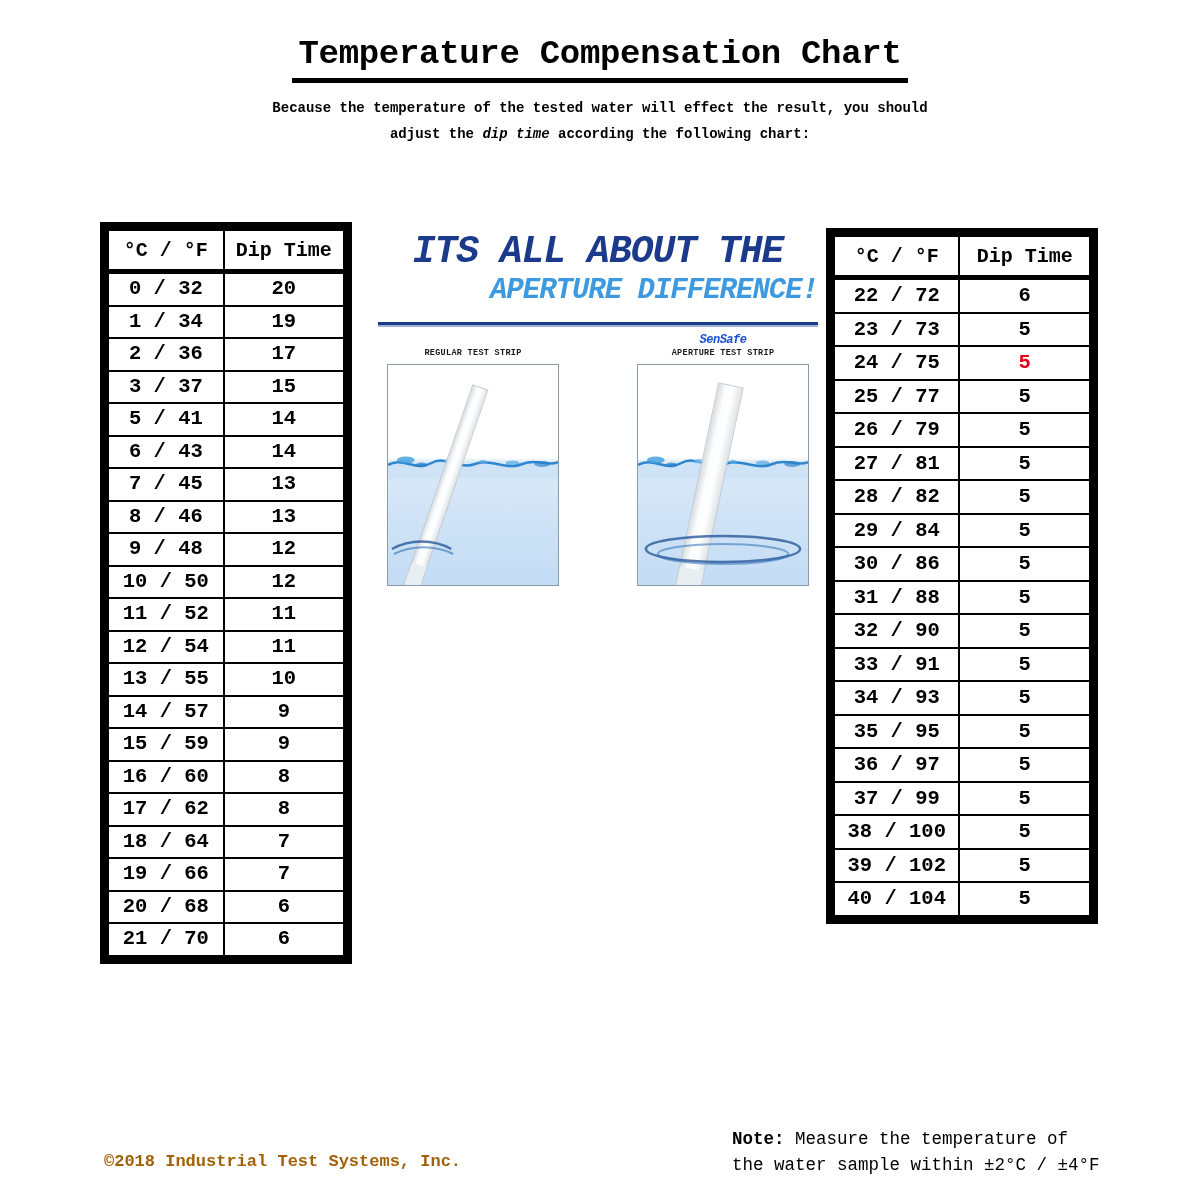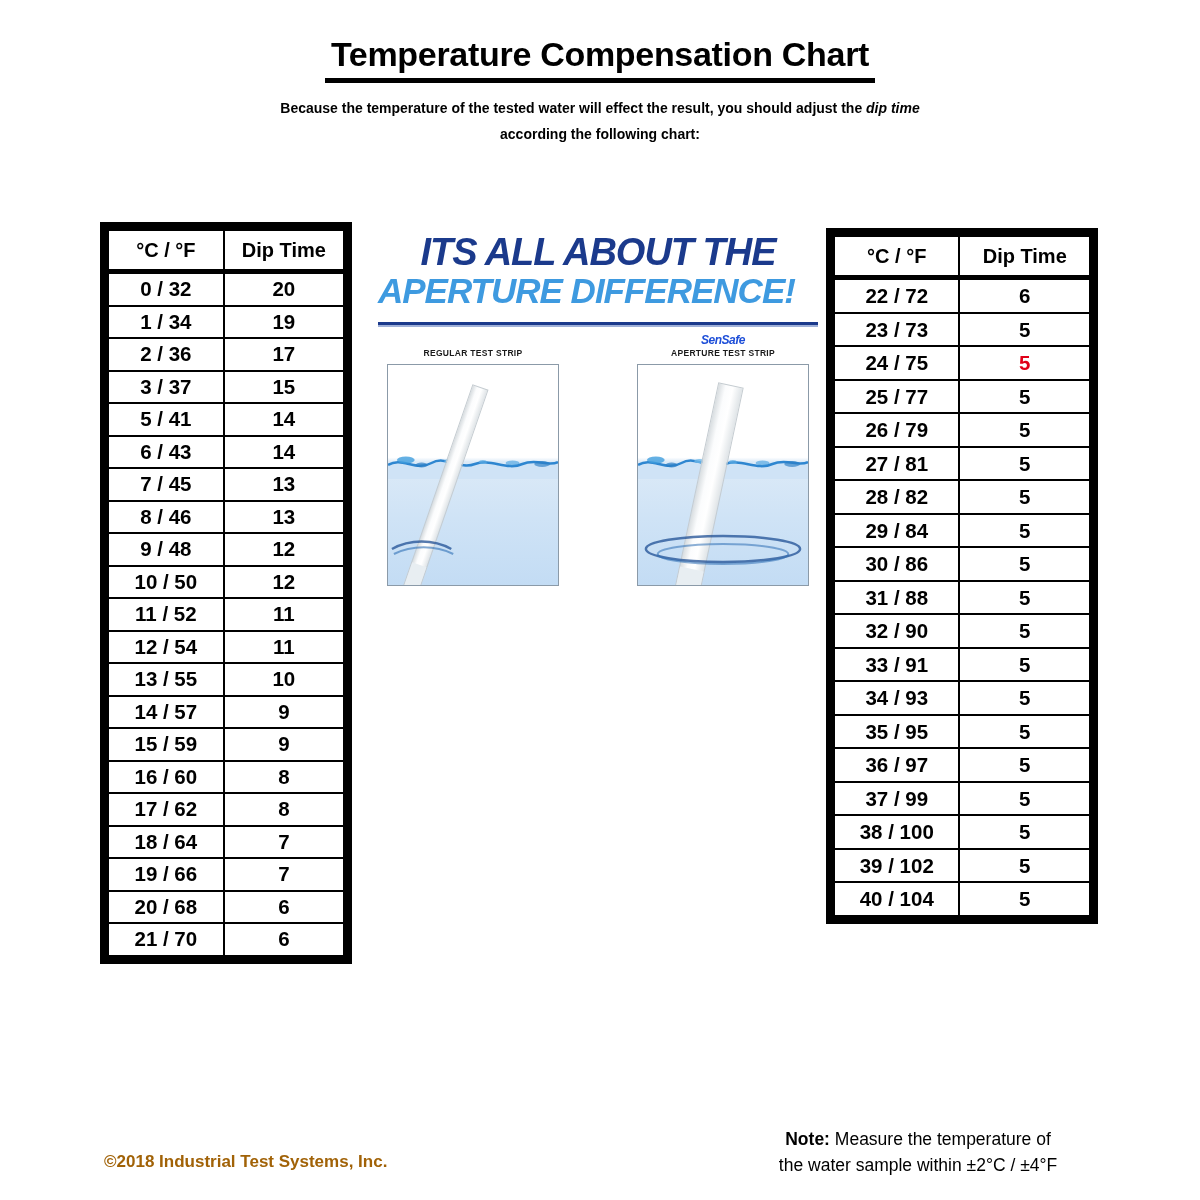--- a/index.html
+++ b/index.html
@@ -6,21 +6,21 @@
   html, body {
     margin: 0;
     padding: 0;
     background: #ffffff;
   }
   #page {
     position: relative;
     width: 1200px;
     height: 1200px;
     background: #ffffff;
-    font-family: Liberation Sans, sans-serif;
+    font-family: Liberation Mono, monospace;
     overflow: hidden;
   }
 
   
   #header-block {
     position: absolute;
     left: 0;
     top: 34px;
     width: 1200px;
     text-align: center;
@@ -109,27 +109,27 @@
     font-size: 38px;
     font-weight: bold;
     font-style: italic;
     letter-spacing: -1px;
     color: #1b3a8c;
     line-height: 40px;
     text-align: center;
     white-space: nowrap;
   }
   #promo-line2 {
-    font-size: 35px;
+    font-size: 29px;
     font-weight: bold;
     font-style: italic;
     letter-spacing: -1px;
     color: #3e9ae0;
     line-height: 38px;
-    text-align: left;
+    text-align: right;
     white-space: nowrap;
   }
   #promo-rule {
     margin-top: 12px;
     height: 3px;
     background: #1b3a8c;
     border-bottom: 2px solid #9fb0d8;
   }
   #promo-panels {
     position: relative;
@@ -217,21 +217,20 @@
     font-size: 17px;
     font-weight: bold;
     color: #a16207;
     white-space: nowrap;
   }
   #note {
     position: absolute;
     right: 96px;
     top: 1126px;
     width: 372px;
-    text-align: center;
     font-size: 17.5px;
     color: #000000;
     line-height: 26px;
   }
   #note .note-label {
     font-weight: bold;
   }
 </style>
 </head>
 <body>

